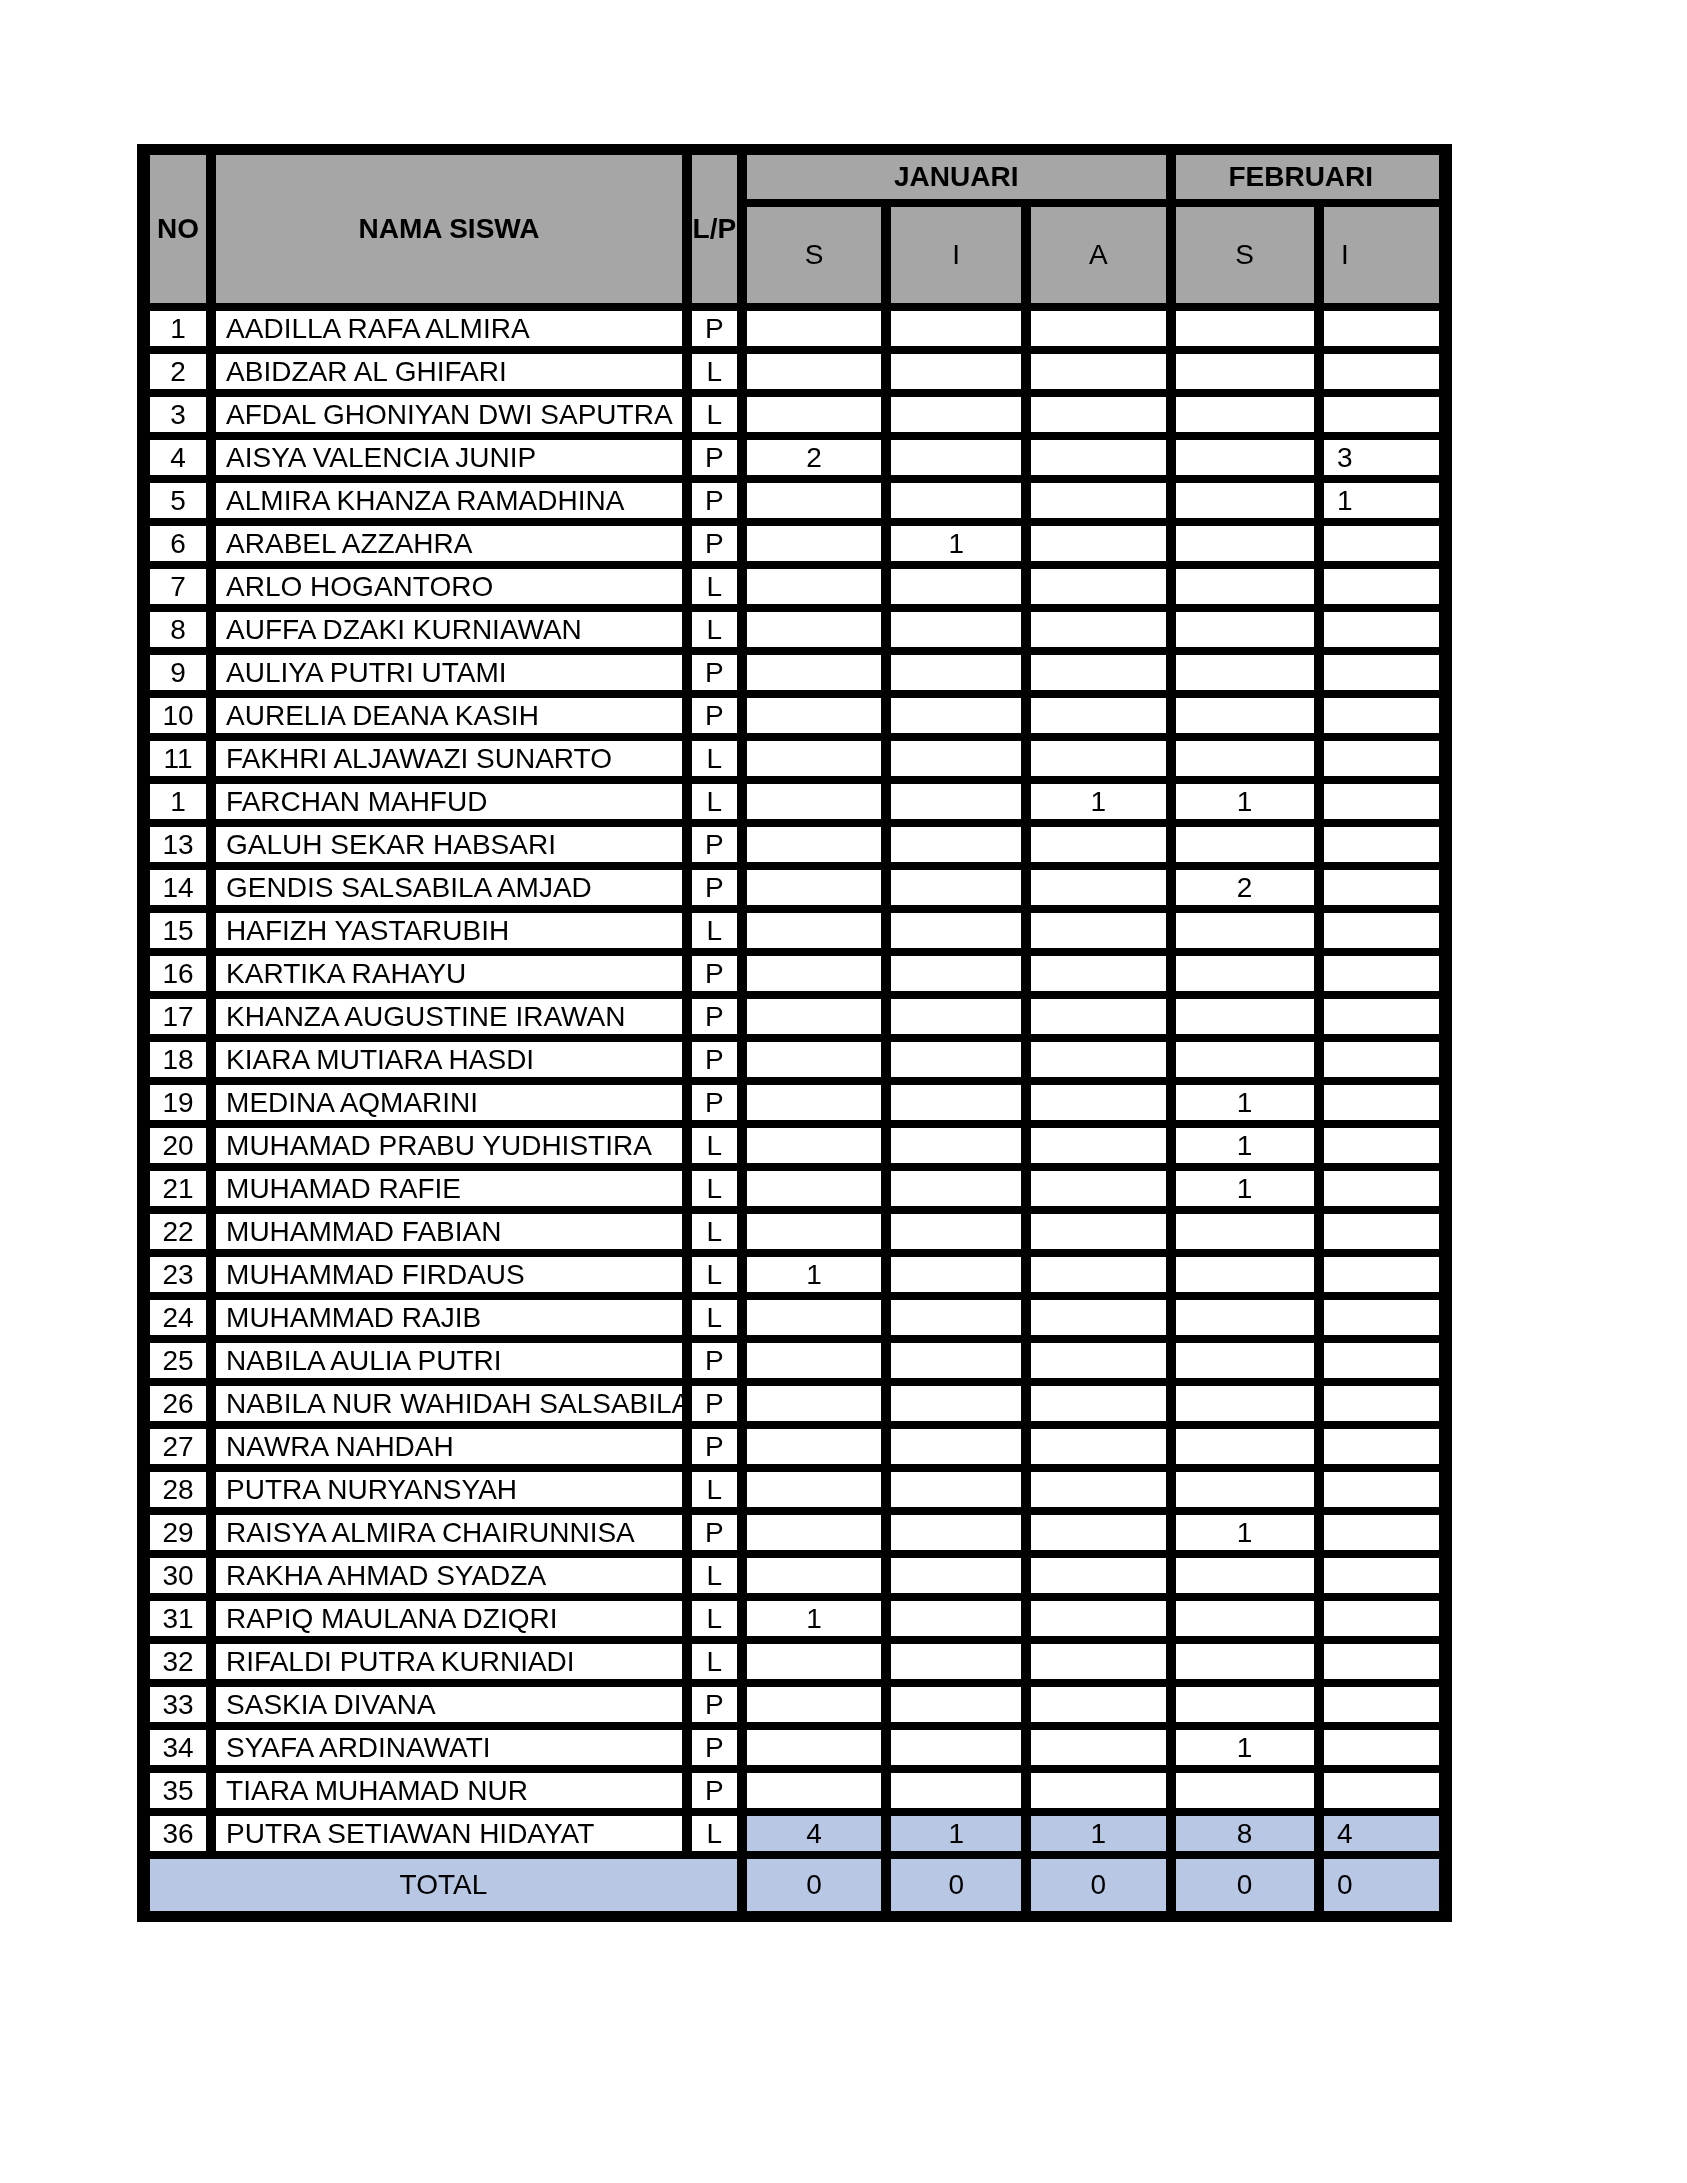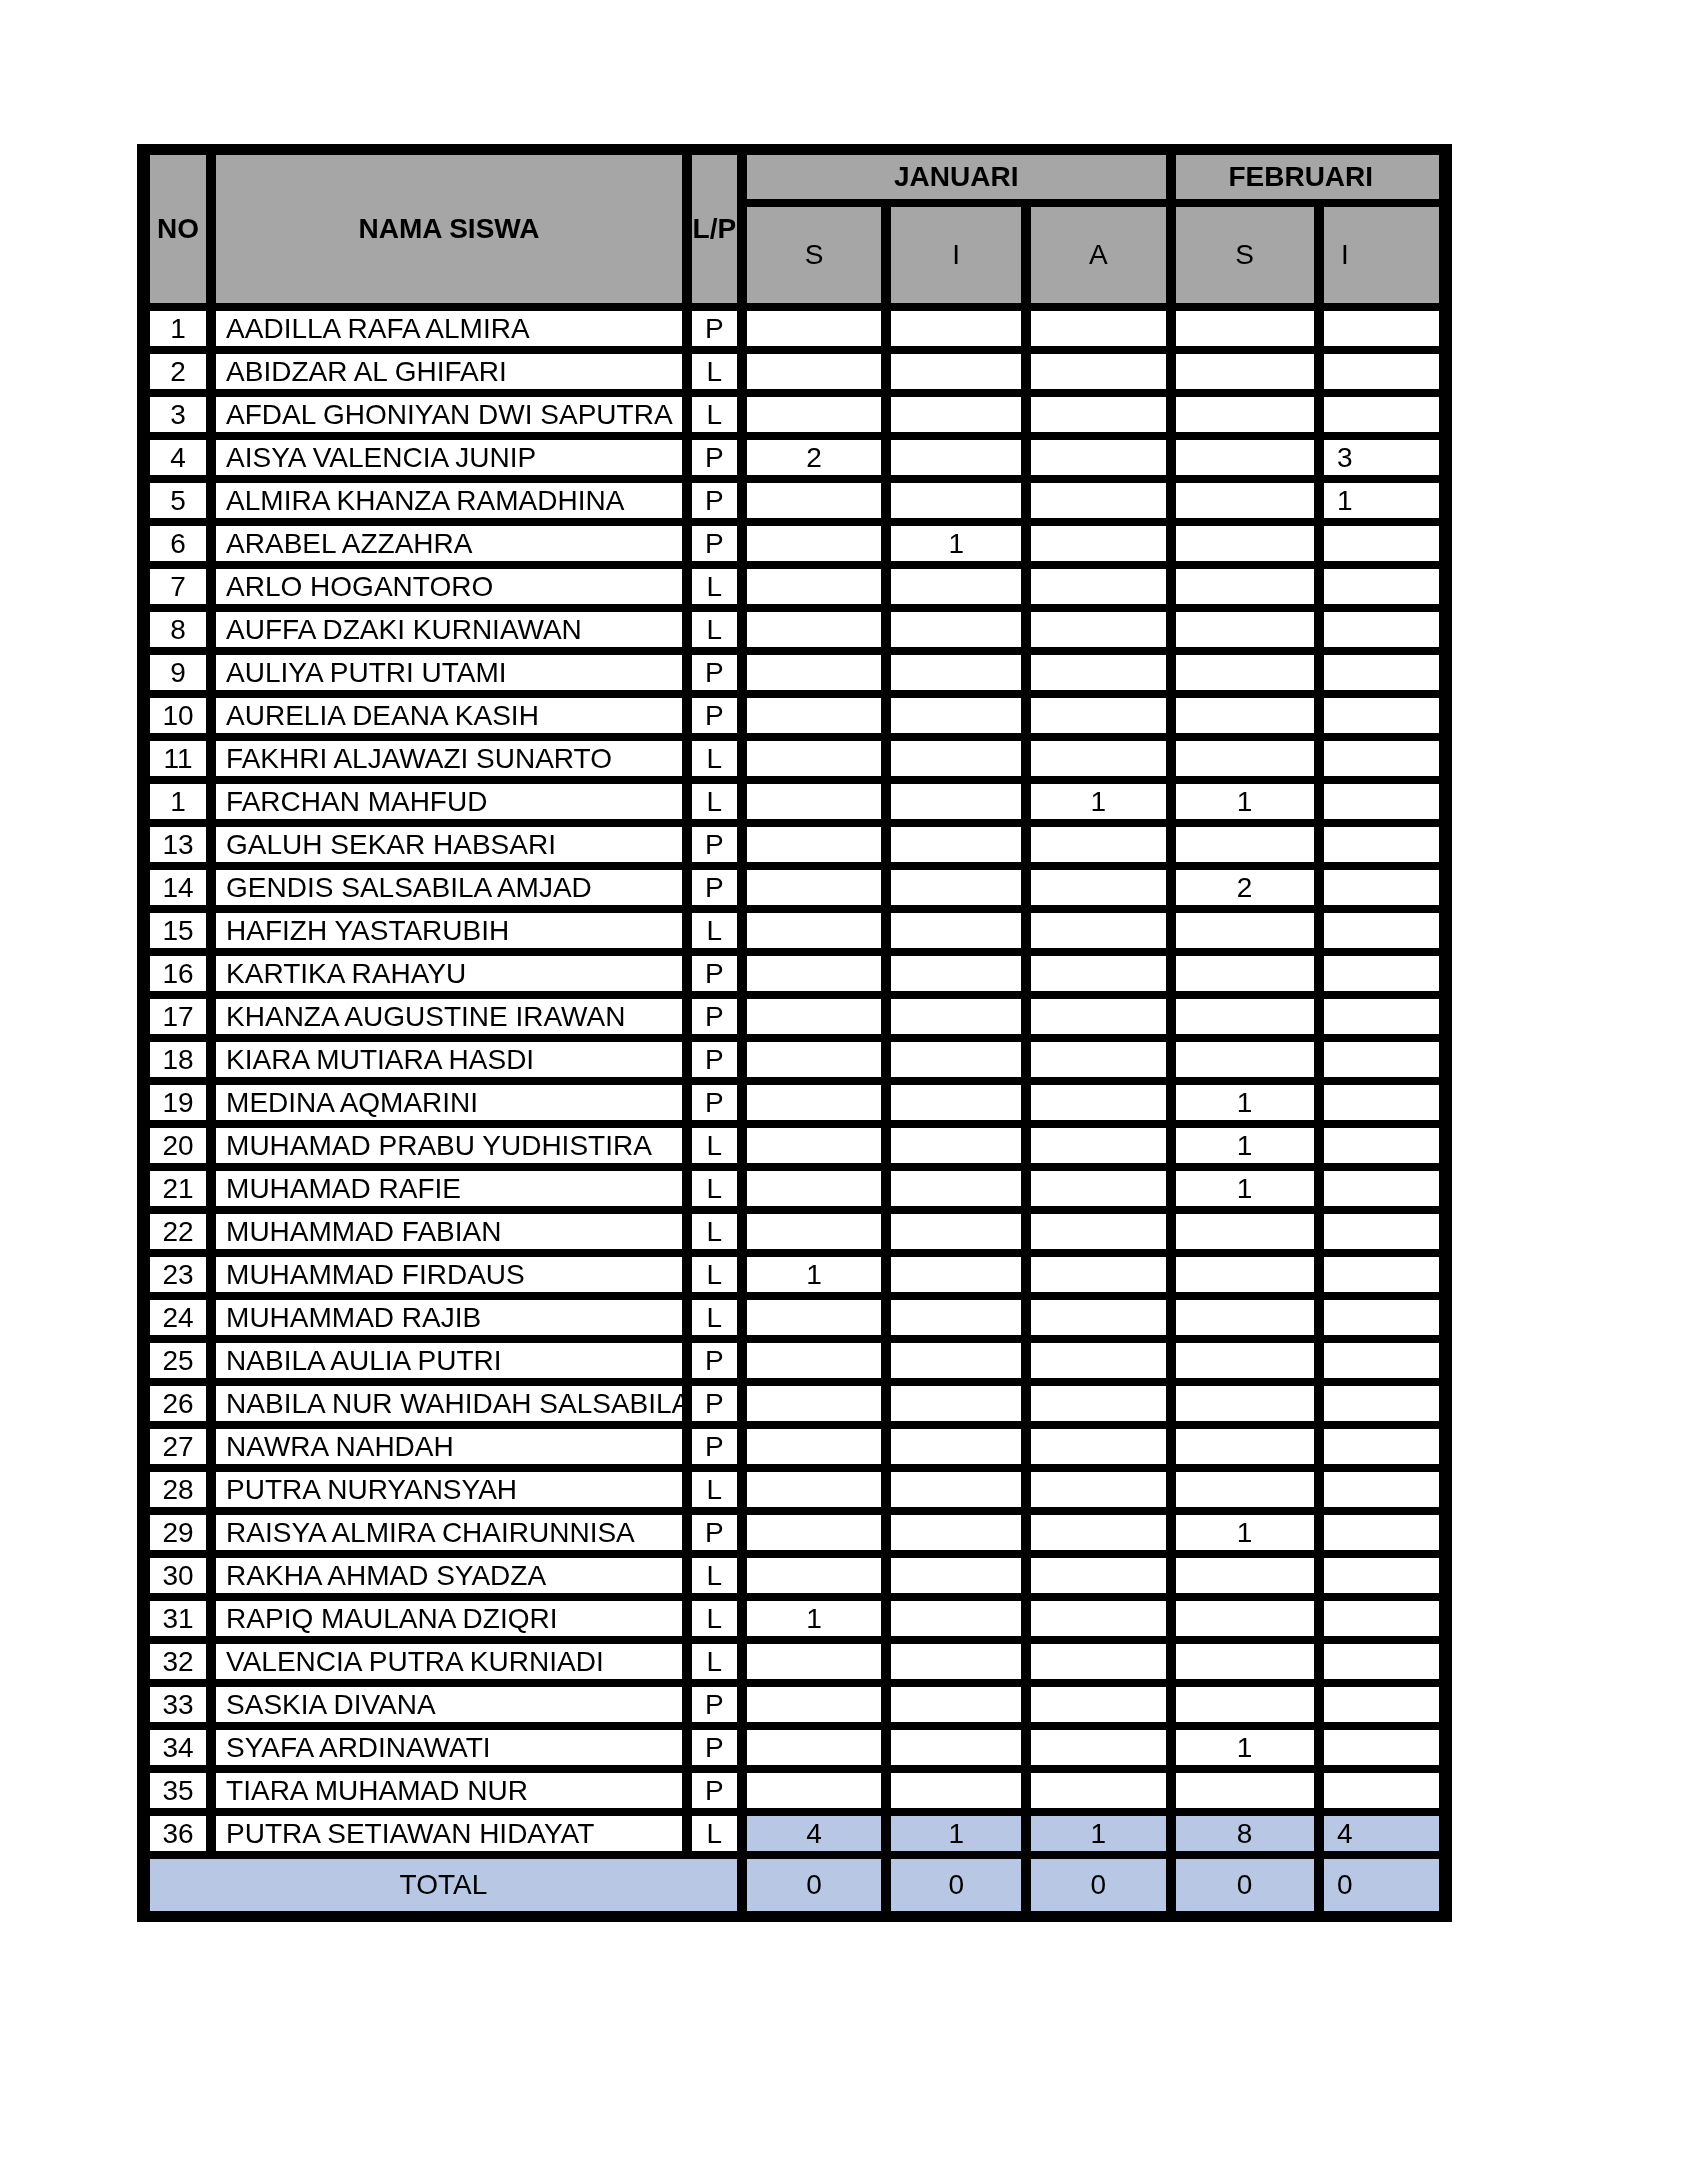--- a/index.html
+++ b/index.html
@@ -404,21 +404,21 @@
           <td class="nama">RAPIQ MAULANA DZIQRI</td>
           <td class="lp">L</td>
           <td class="val">1</td>
           <td class="val"></td>
           <td class="val"></td>
           <td class="val"></td>
           <td class="val febi"></td>
         </tr>
         <tr>
           <td class="no">32</td>
-          <td class="nama">VALENCIA PUTRA KURNIADI</td>
+          <td class="nama">RIFALDI PUTRA KURNIADI</td>
           <td class="lp">L</td>
           <td class="val"></td>
           <td class="val"></td>
           <td class="val"></td>
           <td class="val"></td>
           <td class="val febi"></td>
         </tr>
         <tr>
           <td class="no">33</td>
           <td class="nama">SASKIA DIVANA</td>

